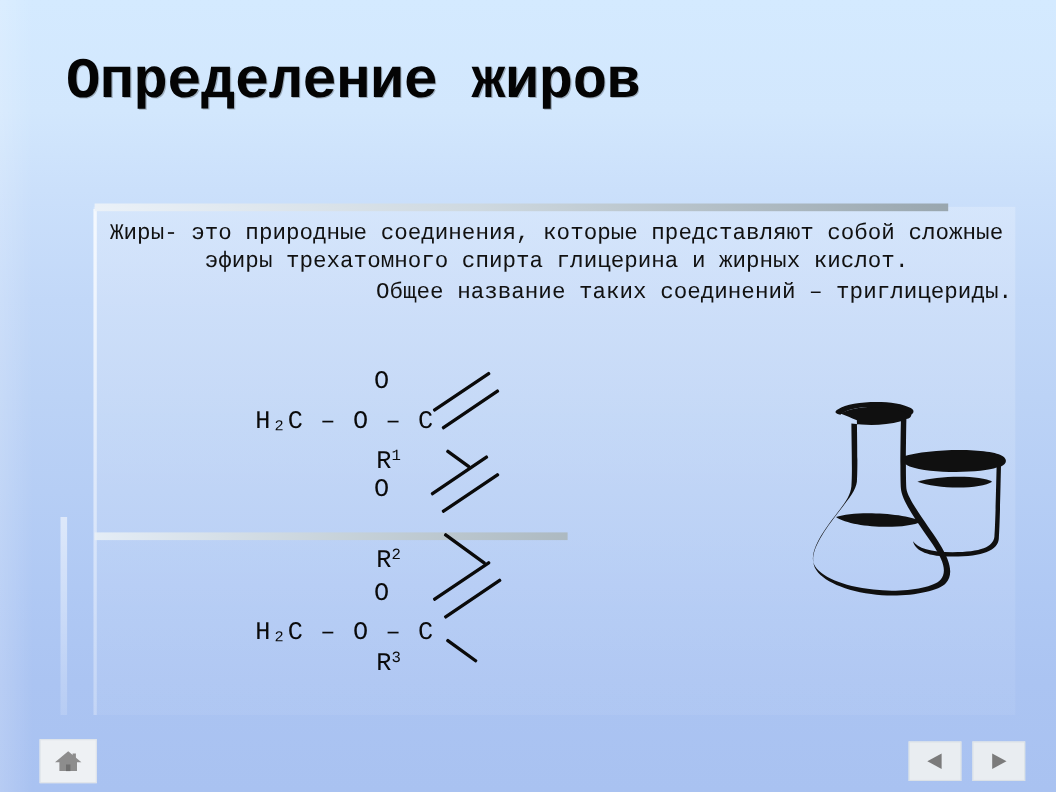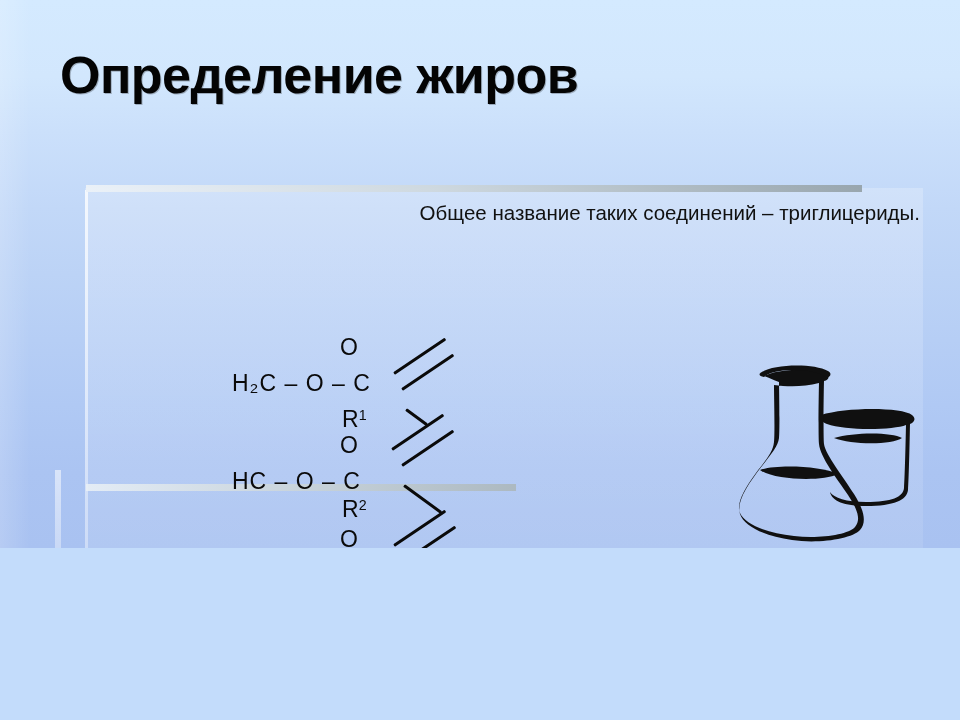--- a/index.html
+++ b/index.html
@@ -2,32 +2,33 @@
 <html><head>
 <meta charset="utf-8">
 <style>
   html,body{margin:0;padding:0;}
   body{
     width:960px;height:720px;overflow:hidden;
     font-family:"Liberation Sans", sans-serif;
     background:#c3dcfb;
   }
   #slide{
-    position:relative;width:960px;height:548px;overflow:hidden;
+    position:relative;width:960px;height:720px;overflow:hidden;
     background:
       linear-gradient(180deg,
         #d4eaff 0%,
         #d2e7fd 14%,
         #cbe0fb 24%,
         #c2d8f8 38%,
         #bcd3f6 50%,
         #b6cef5 62%,
         #b0c9f4 74%,
         #abc4f2 86%,
         #a9c2f1 100%);
+    font-family: Liberation Mono, monospace;
   }
   
   .left-band{
     position:absolute;left:0;top:0;width:30px;height:720px;
     background:linear-gradient(90deg,rgba(255,255,255,.16),rgba(255,255,255,0));
     pointer-events:none;
   }
   
   .content-wash{
     position:absolute;left:85px;top:188px;width:838px;height:462px;
@@ -111,38 +112,38 @@
   <div class="left-band"></div>
   <div class="content-wash"></div>
   <div class="panel-edge"></div>
   <div class="bar1"></div>
   <div class="bar2"></div>
   <div class="vbar-left"></div>
 
   <div class="title">Определение жиров</div>
 
   <div class="body-text">
+    <p class="p-center">Жиры- это природные соединения, которые представляют собой сложные эфиры трехатомного спирта глицерина и жирных кислот.</p>
     <p class="p-left">Общее название таких соединений – триглицериды.</p>
   </div>
 
   <div class="formula">
 
     <div class="frow" style="left:248px;top:-2px;">O</div>
     <div class="frow chain" style="left:140px;top:34px;">H₂C – O – C</div>
     <div class="frow" style="left:250px;top:70px;">
       <span>R</span><sup>1</sup>
     </div>
     <div class="bond" style="left:300px;top:8px;width:90px;height:60px;">
       <i style="left:2px;top:28px;width:62px;transform:rotate(-34deg);"></i>
       <i style="left:10px;top:44px;width:62px;transform:rotate(-34deg);"></i>
       <i style="left:14px;top:64px;width:26px;transform:rotate(36deg);"></i>
     </div>
 
     <div class="frow" style="left:248px;top:96px;">O</div>
-    <div class="frow chain" style="left:140px;top:132px;">HC – O – C</div>
     <div class="frow" style="left:250px;top:160px;">
       <span>R</span><sup>2</sup>
     </div>
     <div class="bond" style="left:298px;top:100px;width:100px;height:70px;">
       <i style="left:2px;top:12px;width:62px;transform:rotate(-34deg);"></i>
       <i style="left:12px;top:28px;width:62px;transform:rotate(-34deg);"></i>
       <i style="left:14px;top:48px;width:46px;transform:rotate(36deg);"></i>
     </div>
 
     <div class="frow" style="left:248px;top:190px;">O</div>

